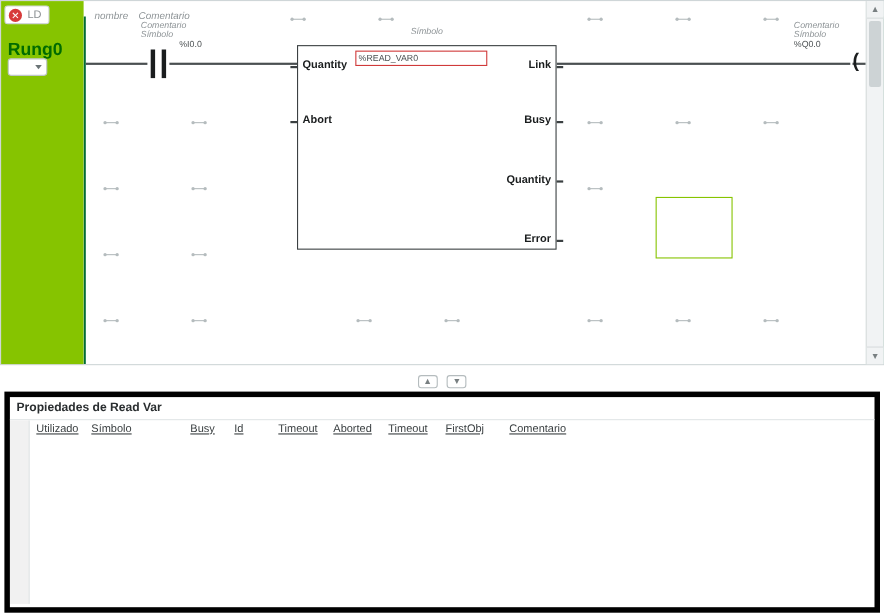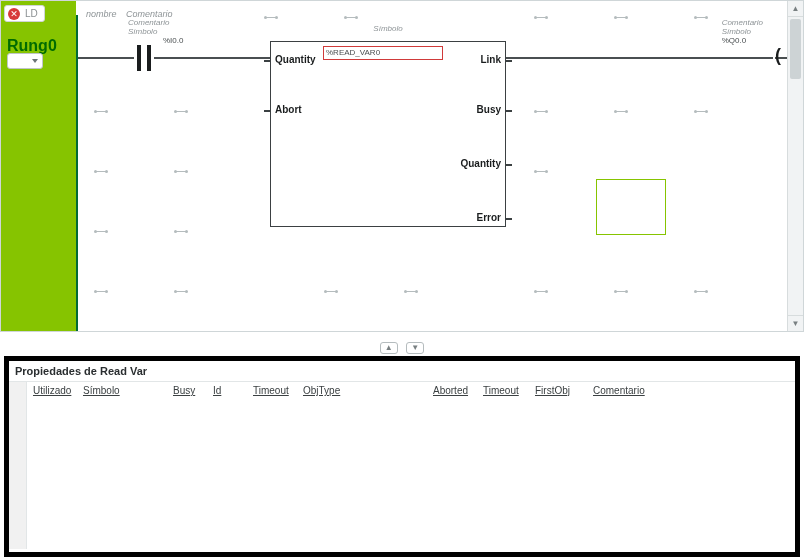--- a/index.html
+++ b/index.html
@@ -180,20 +180,19 @@
 <div class="prop-panel">
   <div class="prop-title">Propiedades de Read Var</div>
   <div class="prop-grid">
     <div class="gutter"></div>
     <div class="cols">
       <div class="c-util">Utilizado</div>
       <div class="c-sim">Símbolo</div>
       <div class="c-link">Busy</div>
       <div class="c-id">Id</div>
       <div class="c-to">Timeout</div>
-      <div class="c-ot">ObjType</div>
       <div class="c-fo">Aborted</div>
       <div class="c-qt">Timeout</div>
       <div class="c-ix">FirstObj</div>
       <div class="c-cm">Comentario</div>
     </div>
   </div>
 </div>
 
 </body></html>

